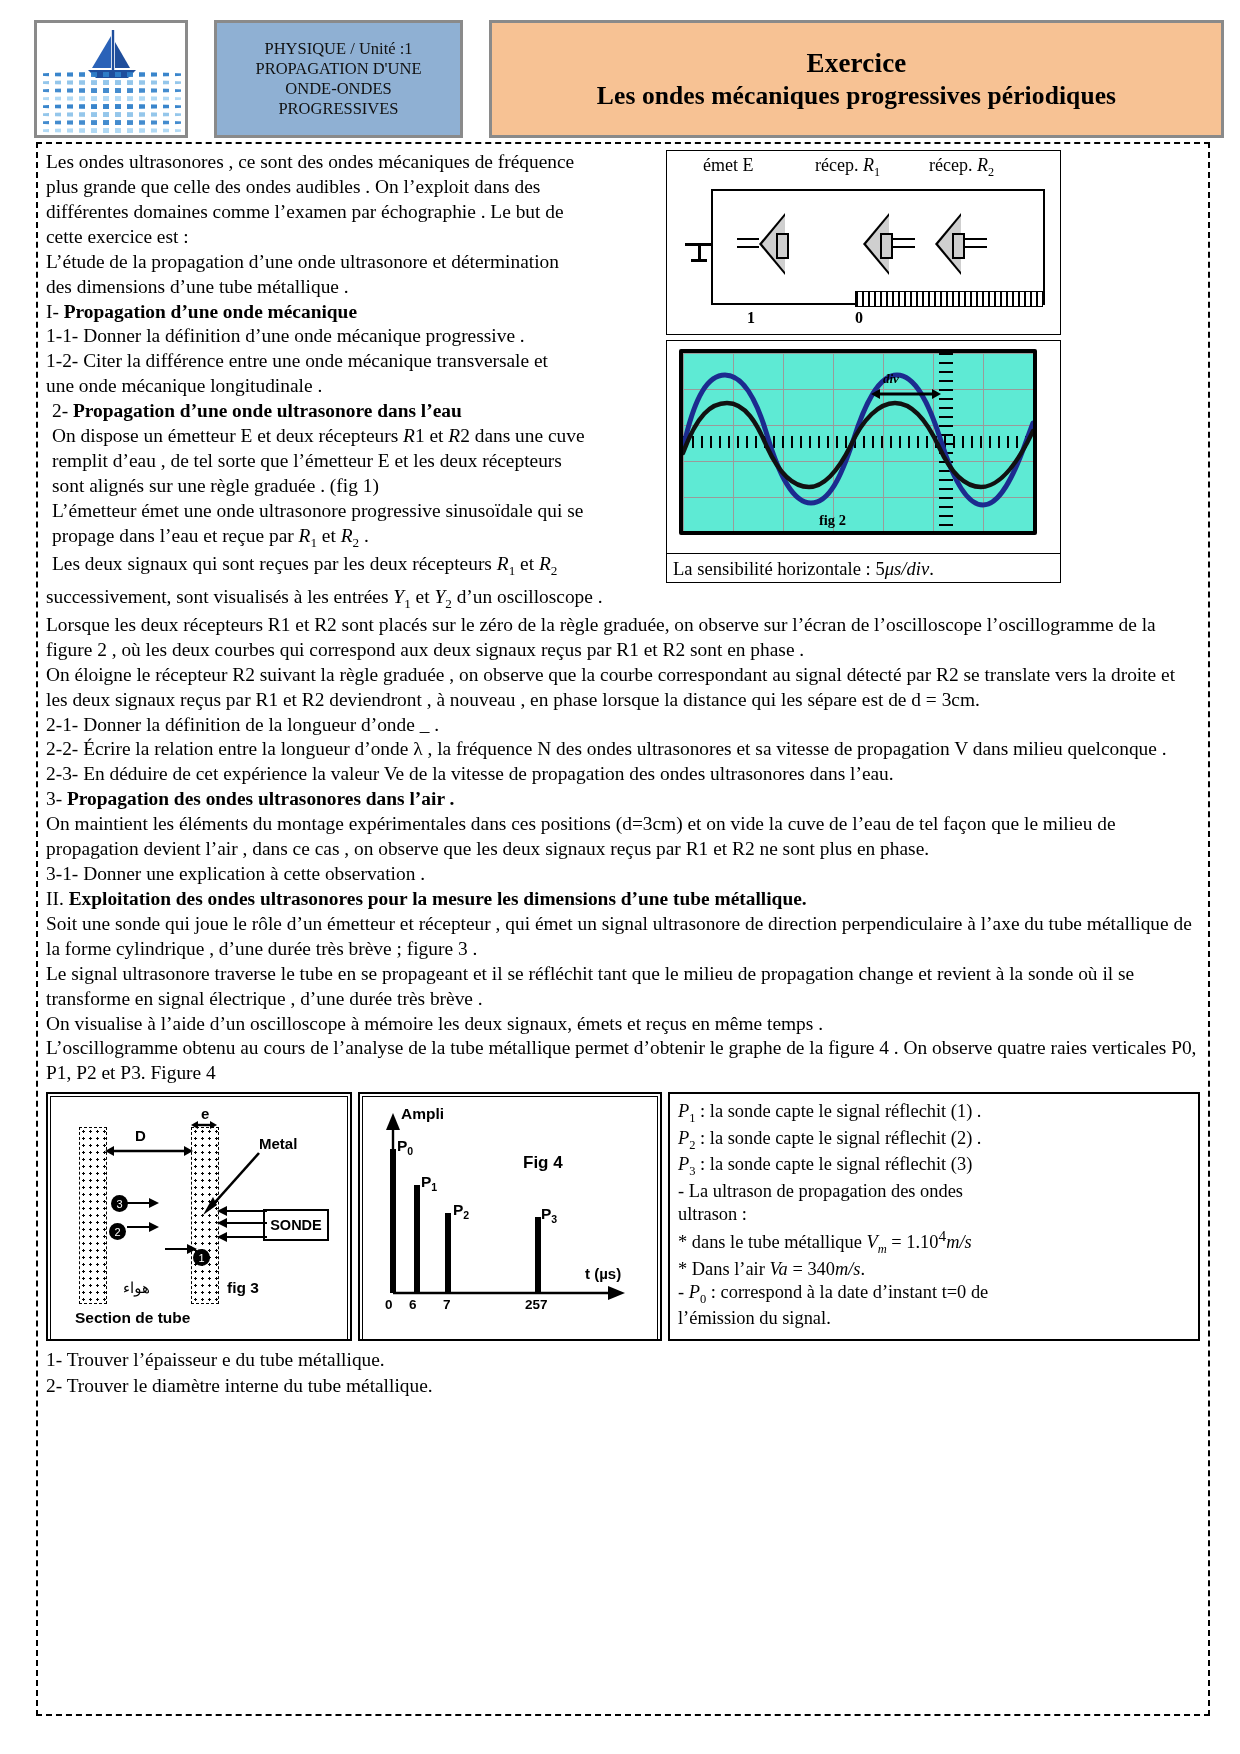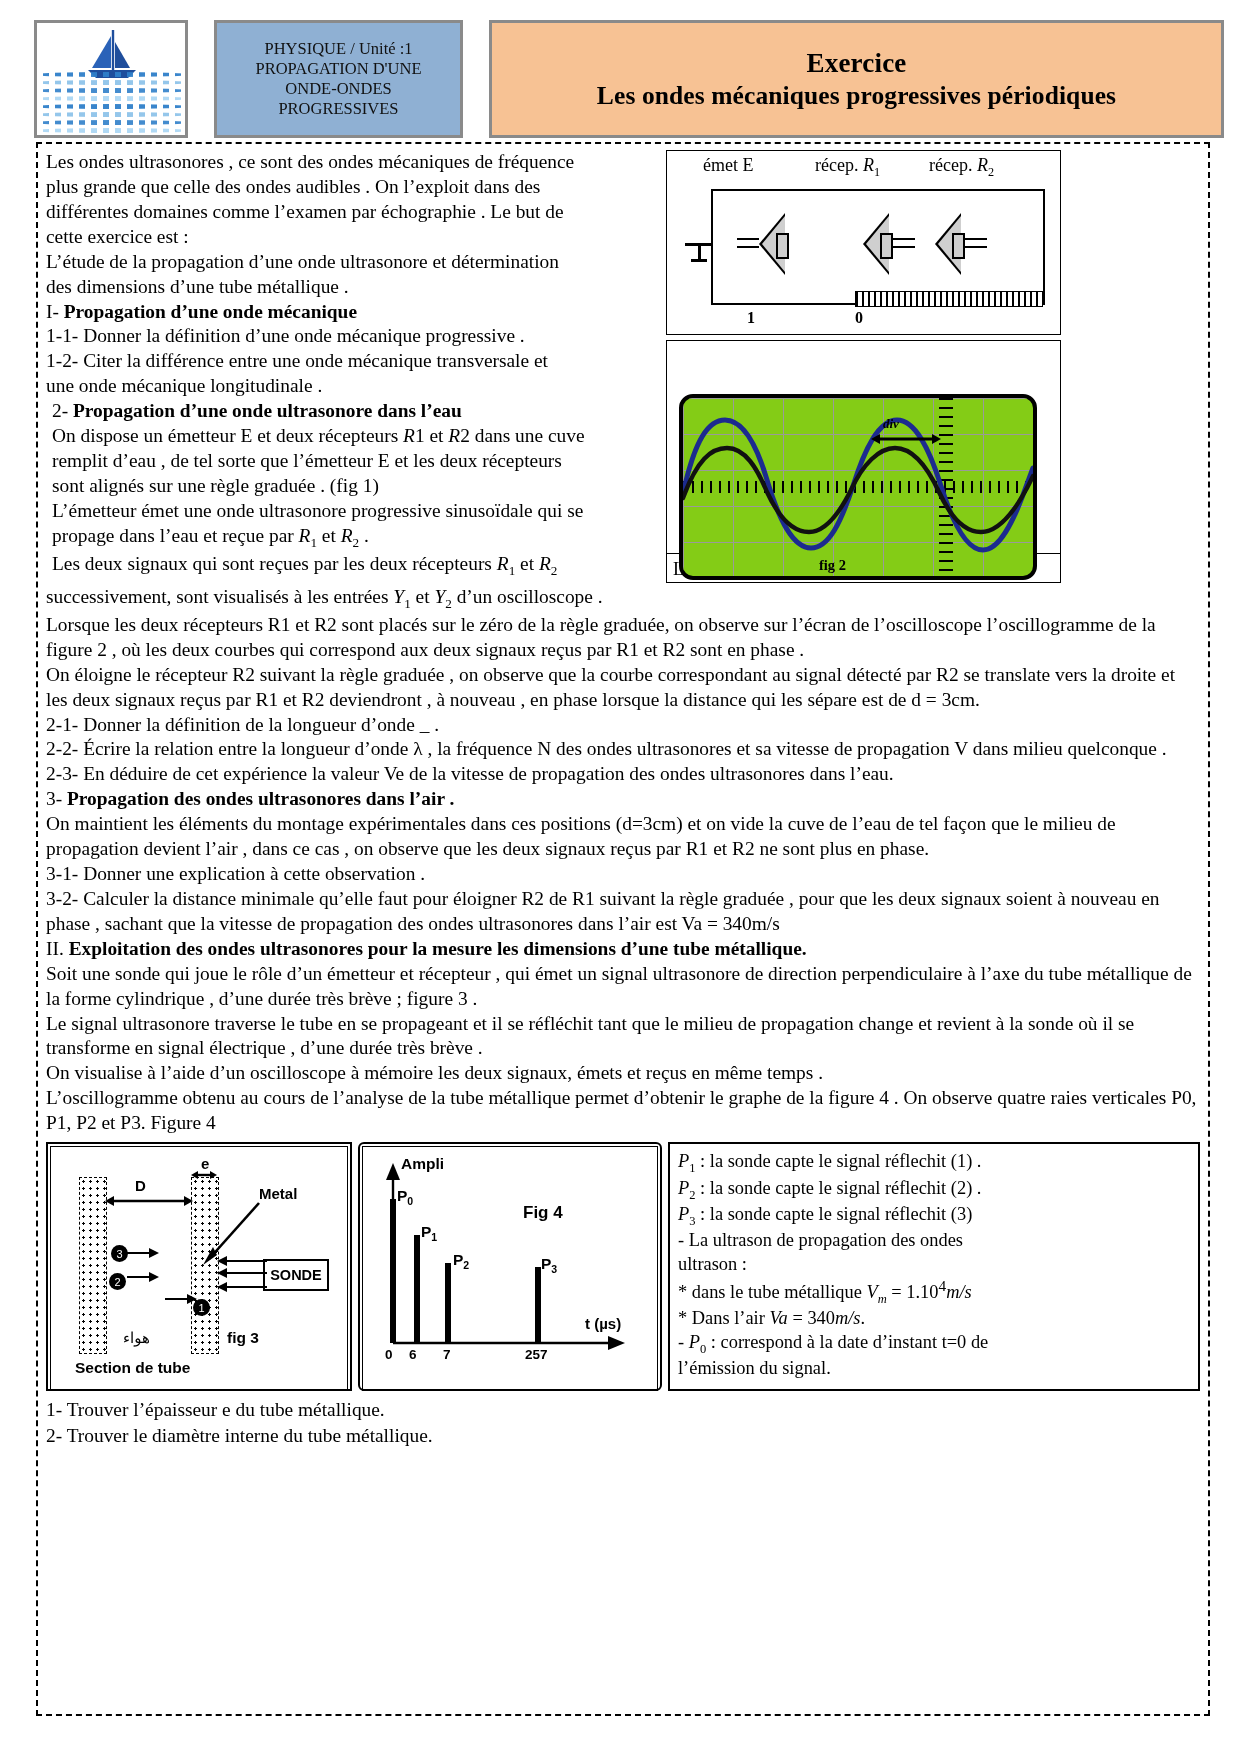--- a/index.html
+++ b/index.html
@@ -47,39 +47,39 @@
   .gen{position:absolute;left:18px;top:92px;}
   .gen .l1{position:absolute;width:28px;border-top:3px solid #000;top:0;left:0;}
   .gen .l2{position:absolute;width:16px;border-top:3px solid #000;top:16px;left:6px;}
   .gen .vs{position:absolute;left:13px;top:0;height:16px;border-left:3px solid #000;}
   .ruler{position:absolute;height:14px;border:1.8px solid #000;
         background:repeating-linear-gradient(90deg,#000 0 1.6px,#fff 1.6px 6px);}
   .f1num{position:absolute;font-size:16px;font-weight:bold;}
 
   
   .fig2{height:200px;position:relative;padding:6px;}
-  .scope{position:absolute;left:12px;top:8px;width:350px;height:178px;border:4px solid #000;border-radius:14px;background:#84cc16;overflow:hidden;margin-top:45px;}
+  .scope{position:absolute;left:12px;top:8px;width:350px;height:178px;border:4px solid #000;border-radius:2px;background:#5eead4;overflow:hidden;}
   .grid{position:absolute;inset:0;
     background-image:linear-gradient(to right,#9a9a9a 1px,transparent 1px),linear-gradient(to bottom,#9a9a9a 1px,transparent 1px);
     background-size:50px 36px;}
   .axHt{position:absolute;left:0;right:0;top:50%;height:12px;margin-top:-6px;
     background:repeating-linear-gradient(90deg,#000 0 2px,transparent 2px 9px);
     -webkit-mask-image:linear-gradient(#000,#000);}
   .axVt{position:absolute;top:0;bottom:0;left:75%;width:14px;margin-left:-7px;
     background:repeating-linear-gradient(180deg,#000 0 2px,transparent 2px 9px);}
   .divlab{position:absolute;font-size:13px;font-weight:bold;font-style:italic;}
   .fig2cap{position:absolute;font-size:14.5px;font-weight:bold;}
   .sens{font-size:18.6px;padding:4px 6px 2px 6px;}
 
   
   .botrow{display:flex;gap:6px;margin-top:6px;}
   .bbox{border:2px solid #000;background:#fff;position:relative;}
   .bbox2{border:1.6px solid #000;margin:2px;height:100%;box-sizing:border-box;position:relative;}
   .fig3{width:302px;height:245px;}
-  .fig4{width:300px;height:245px;border-radius:6px;}
+  .fig4{width:300px;height:245px;}
   .fig5{flex:1;height:245px;}
   .wall{position:absolute;background:#fff;border:1.6px dashed #000;
         background-image:radial-gradient(#000 1px,transparent 1.1px);background-size:7px 7px;}
   .lbl{position:absolute;font-weight:bold;font-size:15px;font-family:"Liberation Sans",sans-serif;}
   .sondebox{position:absolute;border:2px solid #000;background:#fff;font-weight:bold;
     font-family:"Liberation Sans",sans-serif;font-size:14.5px;text-align:center;}
   .circnum{position:absolute;width:17px;height:17px;border-radius:50%;background:#000;color:#fff;
     font-size:11px;font-family:"Liberation Sans",sans-serif;display:flex;align-items:center;justify-content:center;}
   .sect{position:absolute;font-weight:bold;font-size:15.5px;font-family:"Liberation Sans",sans-serif;}
   .arabe{position:absolute;font-size:15px;}
@@ -233,21 +233,20 @@
       <p>Lorsque les deux récepteurs R1 et R2 sont placés sur le zéro de la règle graduée, on observe sur l’écran de l’oscilloscope l’oscillogramme de la figure 2 , où les deux courbes qui correspond aux deux signaux reçus par R1 et R2 sont en phase .</p>
       <p>On éloigne le récepteur R2 suivant la règle graduée , on observe que la courbe correspondant au signal détecté par R2 se translate vers la droite et les deux signaux reçus par R1 et R2 deviendront , à nouveau , en phase lorsque la distance qui les sépare est de d = 3cm.</p>
       <p>2-1- Donner la définition de la longueur d’onde _ .</p>
       <p>2-2- Écrire la relation entre la longueur d’onde λ , la fréquence N des ondes ultrasonores et sa vitesse de propagation V dans milieu quelconque .</p>
       <p>2-3- En déduire de cet expérience la valeur Ve de la vitesse de propagation des ondes ultrasonores dans l’eau.</p>
       <p>
         <span>3- </span><span class="b">Propagation des ondes ultrasonores dans l’air .</span>
       </p>
       <p>On maintient les éléments du montage expérimentales dans ces positions (d=3cm) et on vide la cuve de l’eau de tel façon que le milieu de propagation devient l’air , dans ce cas , on observe que les deux signaux reçus par R1 et R2 ne sont plus en phase.</p>
       <p>3-1- Donner une explication à cette observation .</p>
-      <p>3-2- Calculer la distance minimale qu’elle faut pour éloigner R2 de R1 suivant la règle graduée , pour que les deux signaux soient à nouveau en phase , sachant que la vitesse de propagation des ondes ultrasonores dans l’air est Va = 340m/s</p>
       <p>
         <span>II. </span><span class="b">Exploitation des ondes ultrasonores pour la mesure les dimensions d’une tube métallique.</span>
       </p>
       <p>Soit une sonde qui joue le rôle d’un émetteur et récepteur , qui émet un signal ultrasonore de direction perpendiculaire à l’axe du tube métallique de la forme cylindrique , d’une durée très brève ; figure 3 .</p>
       <p>Le signal ultrasonore traverse le tube en se propageant et il se réfléchit tant que le milieu de propagation change et revient à la sonde où il se transforme en signal électrique , d’une durée très brève .</p>
       <p>On visualise à l’aide d’un oscilloscope à mémoire les deux signaux, émets et reçus en même temps .</p>
       <p>L’oscillogramme obtenu au cours de l’analyse de la tube métallique permet d’obtenir le graphe de la figure 4 . On observe quatre raies verticales P0, P1, P2 et P3. Figure 4</p>
     </div>
 
     <div class="botrow">

